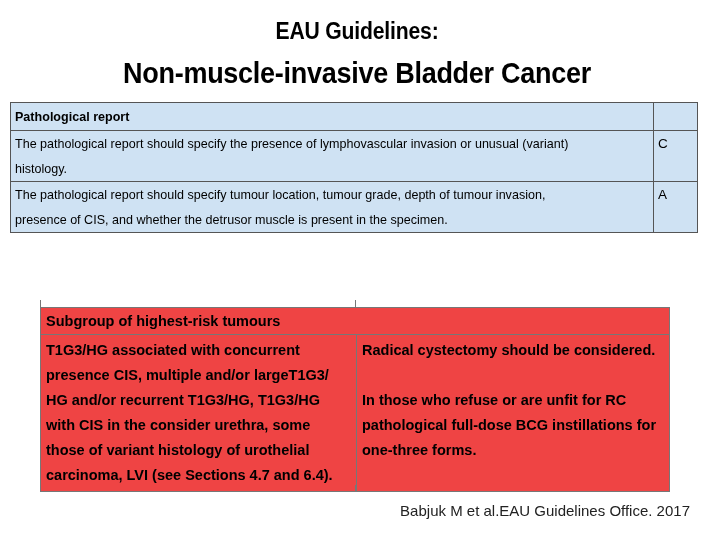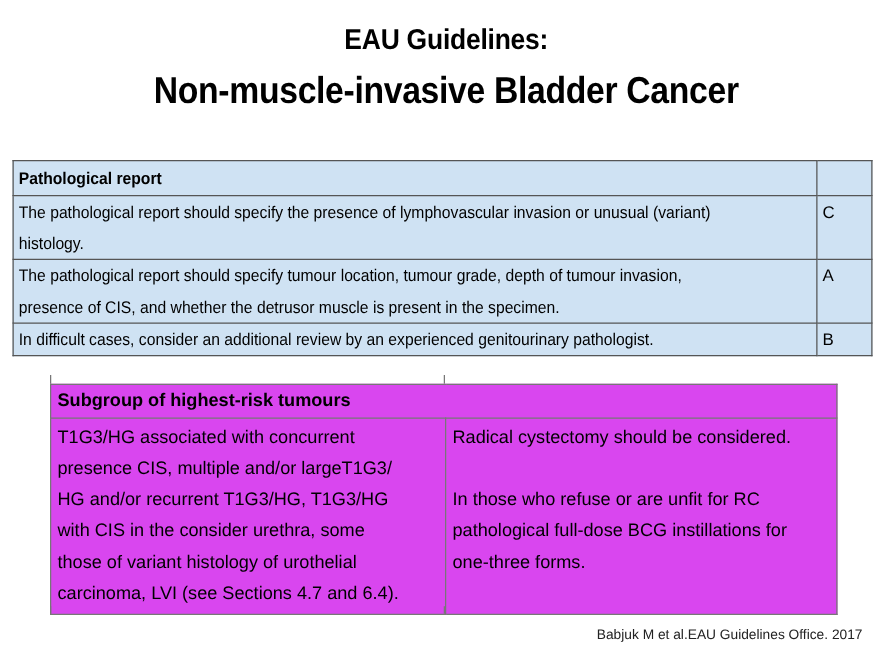--- a/index.html
+++ b/index.html
@@ -12,49 +12,49 @@
     font-size: 23px; font-weight: bold; letter-spacing: -0.2px;
     transform: scaleX(0.92); transform-origin: center;
   }
   .title2 {
     position: absolute; left: 0; width: 714px; top: 56px; text-align: center;
     font-size: 30px; font-weight: bold; letter-spacing: -0.3px;
     transform: scaleX(0.9); transform-origin: center;
   }
   
   .t1 {
-    position: absolute; left: 10px; top: 128px; width: 688px;
+    position: absolute; left: 10px; top: 102px; width: 688px;
     border-collapse: collapse; background: #cfe2f3;
     font-size: 13.5px; line-height: 25px;
   }
   .t1 td {
     border: 1px solid #555; padding: 0 4px; vertical-align: top;
   }
   .t1 td.grade { width: 35px; }
   .t1 .hdr td { font-weight: bold; height: 27px; line-height: 27px; }
   .t1 .txt { display: inline-block; transform: scaleX(0.93); transform-origin: left; white-space: nowrap; }
   .t1 .wrap { display: block; }
   
   .t2 {
     position: absolute; left: 40px; top: 307px; width: 630px;
-    border-collapse: collapse; background: #d946ef;
+    border-collapse: collapse; background: #ef4444;
     font-size: 14.5px; line-height: 25px;
   }
   .t2 td { border: 1px solid #777; padding: 0 5px; vertical-align: top; }
   .t2 .hdr td { font-weight: bold; height: 26px; line-height: 26px; }
   .t2 td.left { width: 305px; }
-  .t2 .line { display: block; white-space: nowrap; }
+  .t2 .line { display: block; white-space: nowrap; font-weight: bold; }
   .t2 .blank { display: block; height: 25px; }
   .t2 .rbody { padding-top: 3px; padding-bottom: 3px; }
   .edge-top-l { position: absolute; left: 40px; top: 300px; width: 1px; height: 7px; background: #777; }
   .edge-top-m { position: absolute; left: 355px; top: 300px; width: 1px; height: 7px; background: #777; }
   .edge-bot-l { position: absolute; left: 40px; top: 485px; width: 1px; height: 6px; background: #777; }
   .edge-bot-m { position: absolute; left: 355px; top: 485px; width: 1px; height: 6px; background: #777; }
   .citation {
-    position: absolute; right: 24px; top: 502px; font-size: 11px; color: #222;
+    position: absolute; right: 24px; top: 502px; font-size: 15px; color: #222;
   }
 </style>
 </head>
 <body>
 
 <div class="title1">EAU Guidelines:</div>
 <div class="title2">Non-muscle-invasive  Bladder Cancer</div>
 
 <table class="t1">
   <tbody>
@@ -68,26 +68,20 @@
       <span class="wrap"><span class="txt">histology.</span></span>
     </td>
     <td class="grade">C</td>
   </tr>
   <tr>
     <td>
       <span class="wrap"><span class="txt">The pathological report should specify tumour location, tumour grade, depth of tumour invasion,</span></span>
       <span class="wrap"><span class="txt">presence of CIS, and whether the detrusor muscle is present in the specimen.</span></span>
     </td>
     <td class="grade">A</td>
-  </tr>
-  <tr>
-    <td>
-      <span class="wrap"><span class="txt">In difficult cases, consider an additional review by an experienced genitourinary pathologist.</span></span>
-    </td>
-    <td class="grade">B</td>
   </tr>
 </tbody>
   </table>
 
 <div class="edge-top-l"></div>
 <div class="edge-top-m"></div>
 
 <table class="t2">
   <tbody>
       <tr class="hdr">

